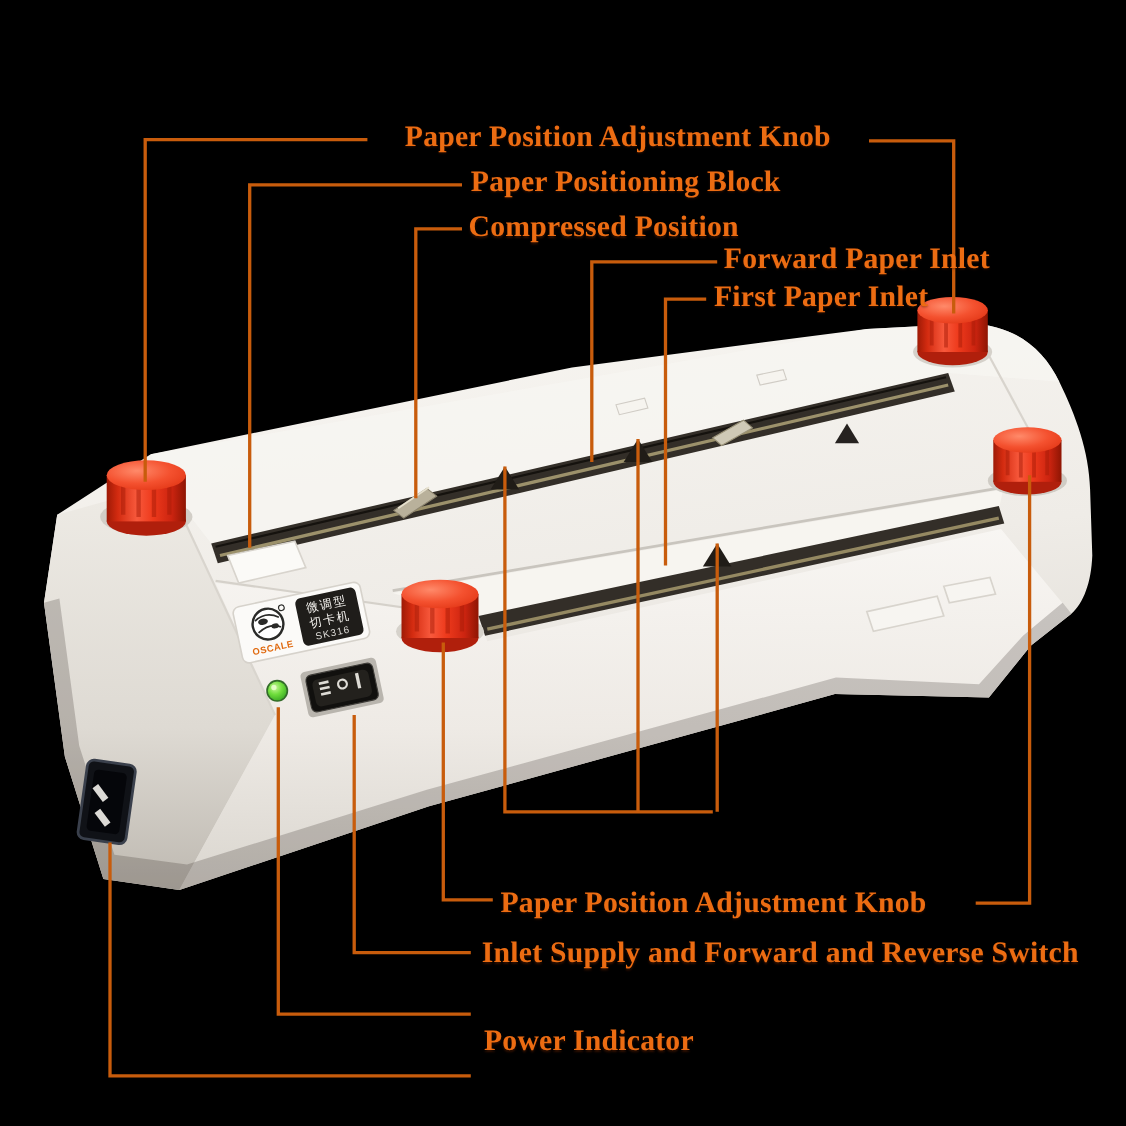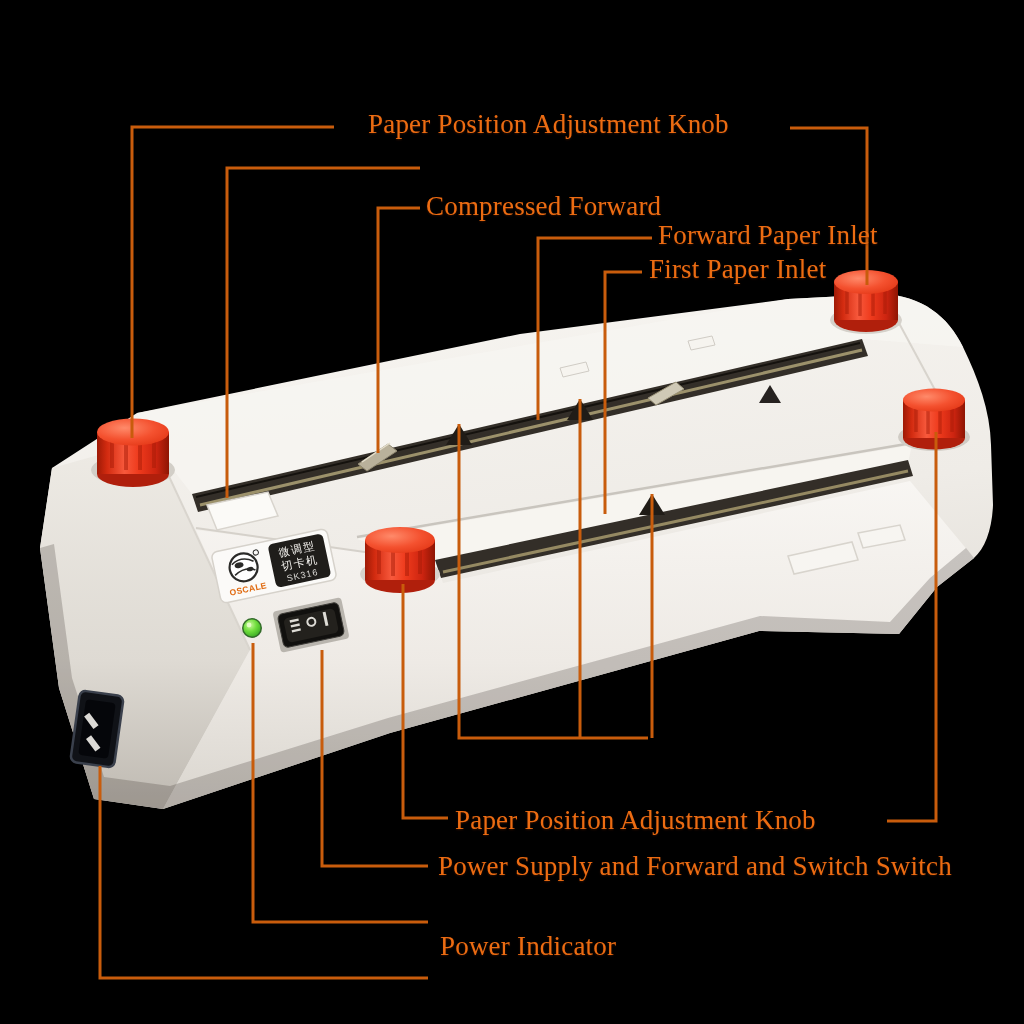--- a/index.html
+++ b/index.html
@@ -1,20 +1,20 @@
 <!DOCTYPE html>
 <html style="--background: #000000; --label-text: #EC6C12; --leader-line: #C85C0C; --machine-body: #F1EFE9; --knob-red: #E83418; --slot-dark: #332E28; --blade-brass: #A79C72; --led-green: #4CC32E; --badge-brand-orange: #E06A10;"><head>
 <meta charset="utf-8">
 <style>
   html,body{margin:0;padding:0;background:#000;}
   #canvas{position:relative;width:1024px;height:1024px;background:var(--background,#000);overflow:hidden;
           font-family:"Liberation Serif", serif;}
   #machine-svg,#leader-svg{position:absolute;left:0;top:0;}
   #leader-svg path{stroke:var(--leader-line,#c85c0c);stroke-width:3;fill:none;}
-  .lbl{position:absolute;color:var(--label-text,#ec6c12);font-weight:normal;font-size:27px;
+  .lbl{position:absolute;color:var(--label-text,#ec6c12);font-weight:bold;font-size:27px;
        white-space:nowrap;transform:translateY(-55%);letter-spacing:.2px;
        text-shadow:0 1px 2px rgba(90,30,0,.55);}
   .badge-cjk{font-family:"Liberation Sans",sans-serif;font-size:11px;fill:#f4f2ee;letter-spacing:1.5px;}
   .badge-model{font-family:"Liberation Sans",sans-serif;font-size:9px;fill:#dcdad6;letter-spacing:1px;}
   .badge-brand{font-family:"Liberation Sans",sans-serif;font-size:8.5px;font-weight:bold;fill:var(--badge-brand-orange,#e06a10);letter-spacing:.4px;}
 </style>
 </head>
 <body>
 
 <div id="canvas">
@@ -186,20 +186,21 @@
     <path d="M605,514 V272 H642"></path>
     <path d="M459,424 V738 H648 M580,399 V738 M652,494 V738"></path>
     <path d="M403,584 V818 H448"></path>
     <path d="M887,821 H936 V432"></path>
     <path d="M322,650 V866 H428"></path>
     <path d="M253,643 V922 H428"></path>
     <path d="M100,766 V978 H428"></path>
   </svg>
 
   <div class="lbl" style="left:368px;top:126px">Paper Position Adjustment Knob</div>
-  <div class="lbl" style="left:426px;top:208px">Compressed Forward</div>
+  <div class="lbl" style="left:428px;top:167px">Paper Positioning Block</div>
+  <div class="lbl" style="left:426px;top:208px">Compressed Position</div>
   <div class="lbl" style="left:658px;top:237px">Forward Paper Inlet</div>
   <div class="lbl" style="left:649px;top:271px">First Paper Inlet</div>
   <div class="lbl" style="left:455px;top:822px">Paper Position Adjustment Knob</div>
-  <div class="lbl" style="left:438px;top:868px">Power Supply and Forward and Switch Switch</div>
+  <div class="lbl" style="left:438px;top:868px">Inlet Supply and Forward and Reverse Switch</div>
   <div class="lbl" style="left:440px;top:948px">Power Indicator</div>
 
 </div>
 
 </body></html>

